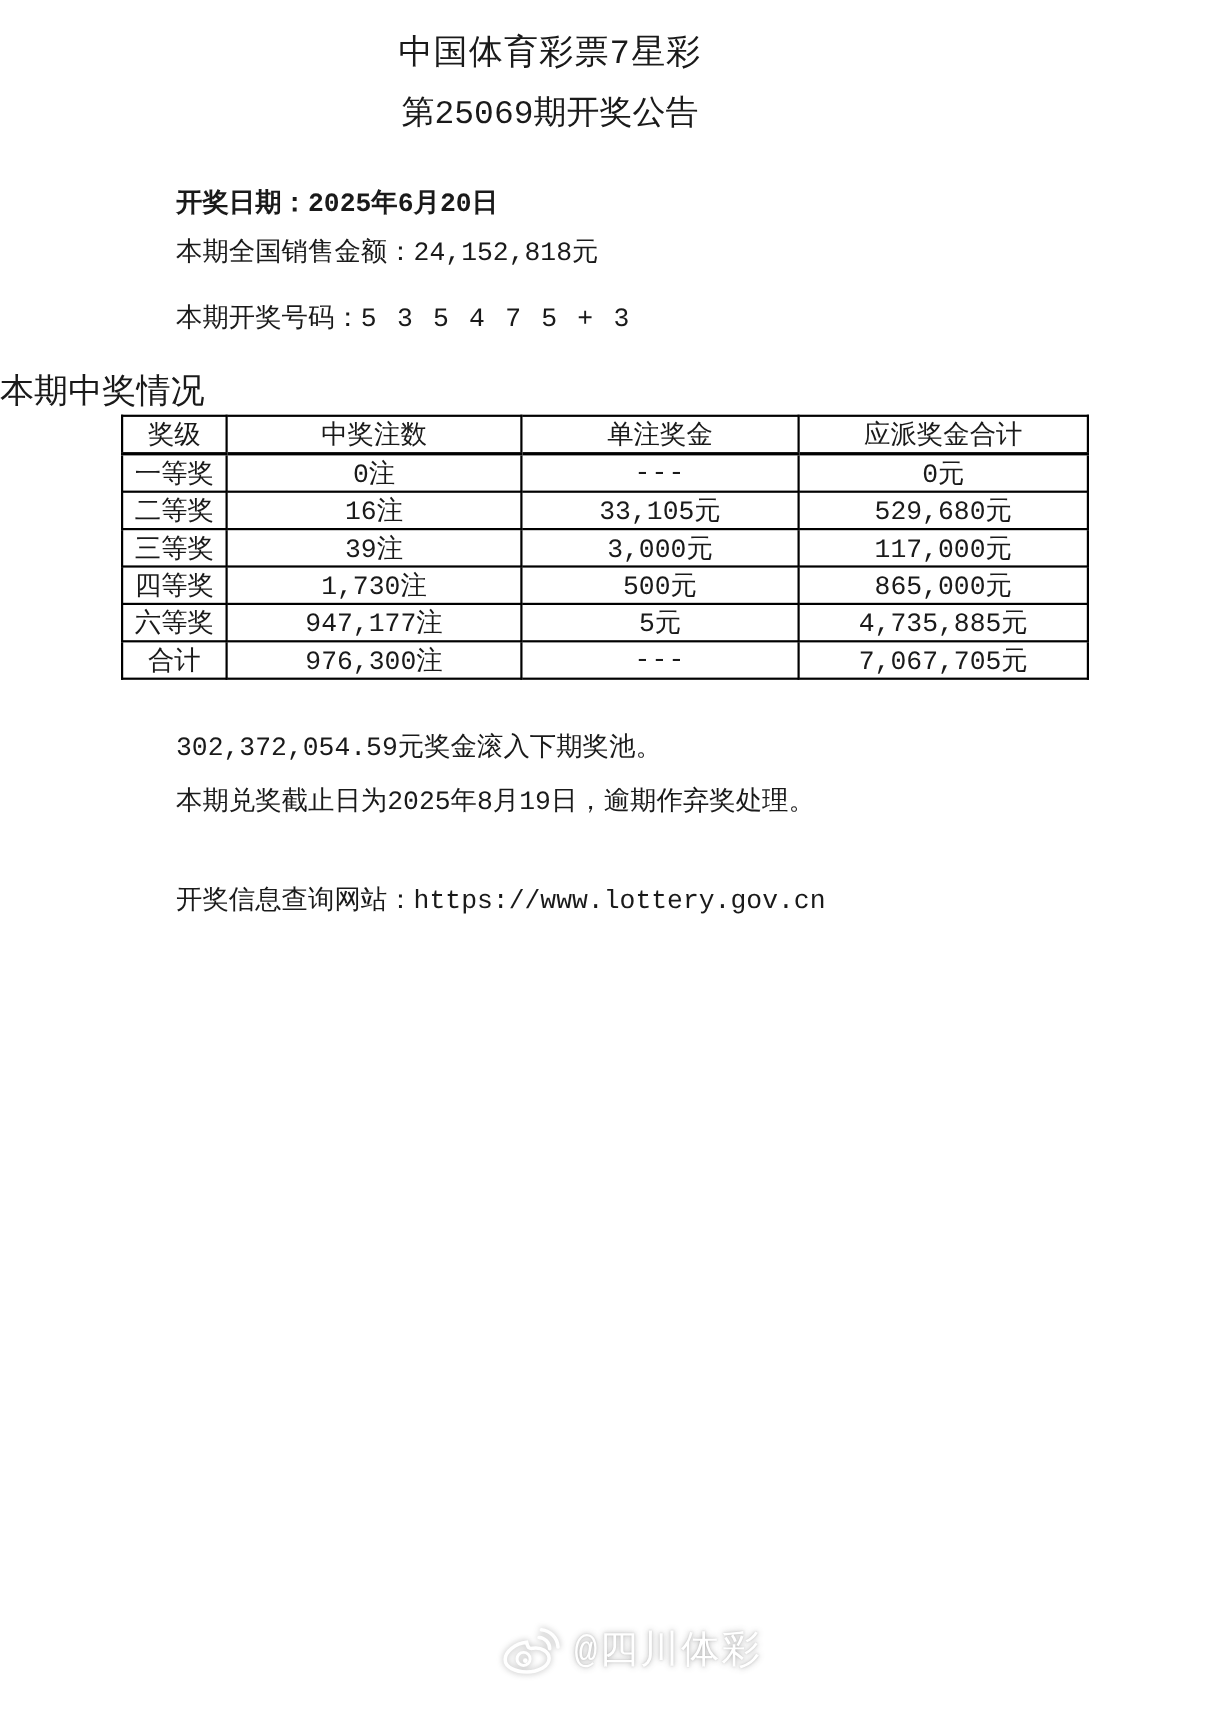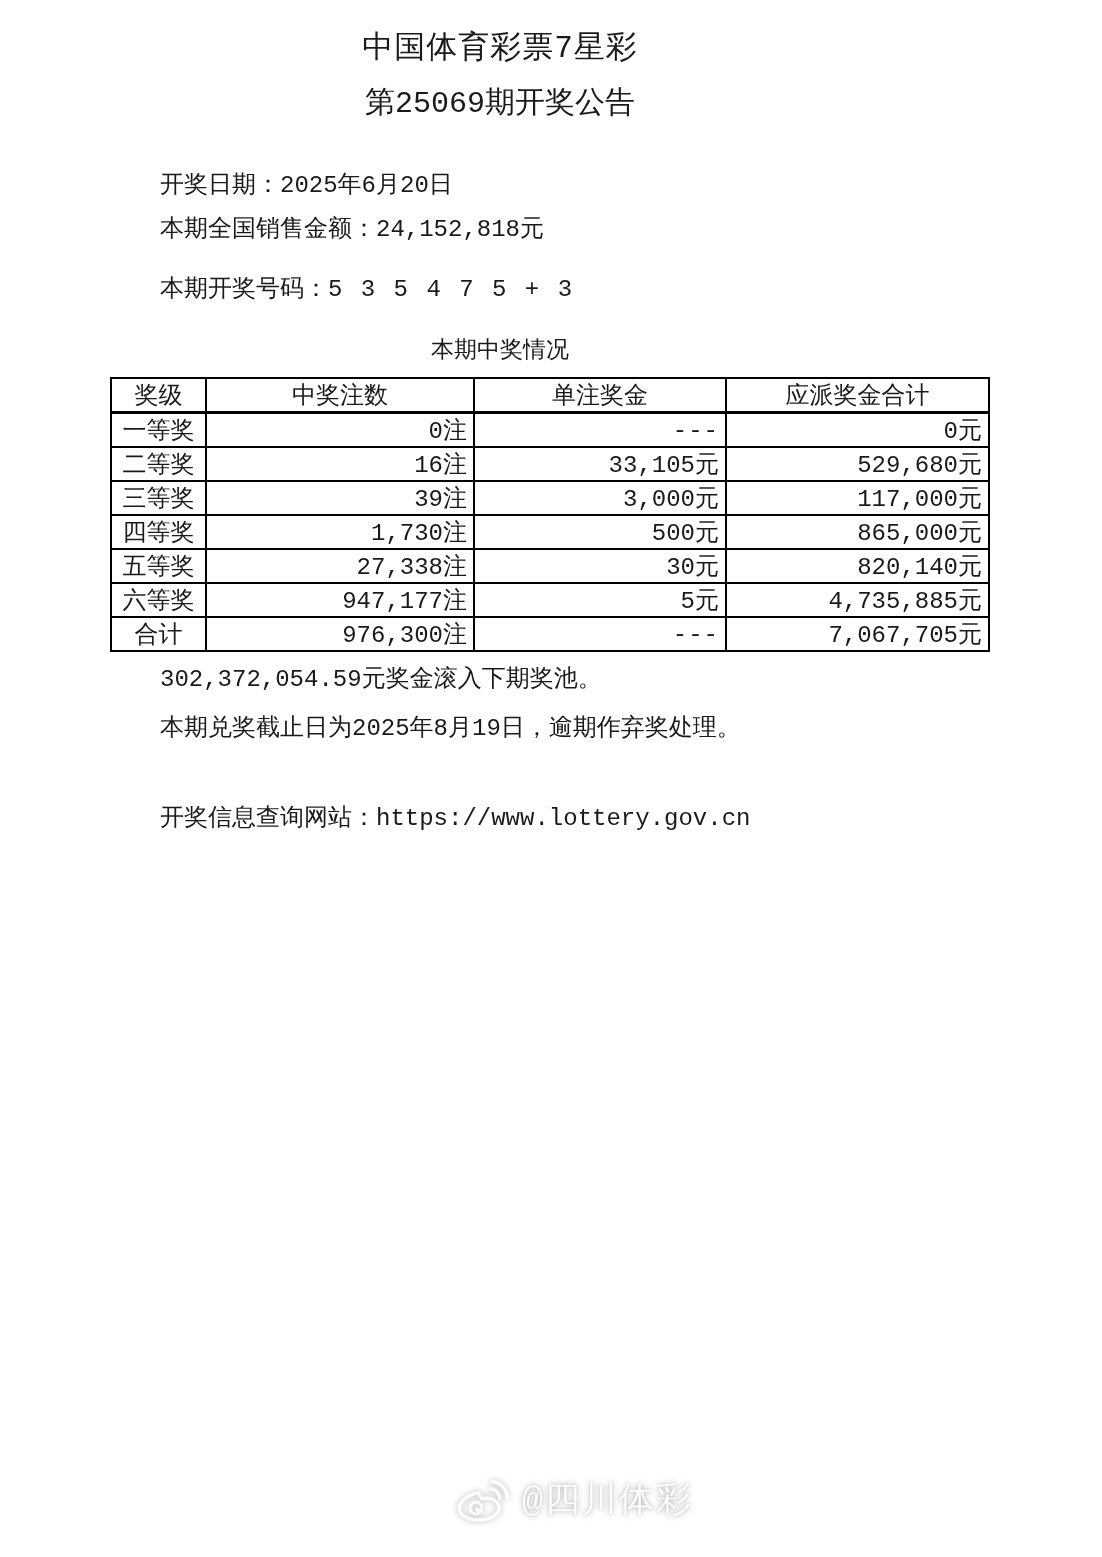--- a/index.html
+++ b/index.html
@@ -22,29 +22,28 @@
     letter-spacing: 1px;
   }
   .page-subtitle {
     position: absolute;
     top: 82px; left: 0; width: 100%;
     text-align: center;
     font-size: 30px;
     font-weight: normal;
   }
   .info-line { position: absolute; left: 160px; font-size: 24px; white-space: nowrap; }
-  .line-date  { top: 168px; }
+  .line-date  { top: 168px; font-weight: bold; }
   .line-sales { top: 212px; }
   .line-numbers { top: 272px; }
   .numbers-value { letter-spacing: 2px; }
   .table-title {
     position: absolute;
     top: 334px; left: 0; width: 100%;
-    text-align: center;
-    font-size: 23px;
+    font-size: 31px;
     font-weight: normal;
   }
   table.prize-table {
     position: absolute;
     top: 377px; left: 110px;
     width: 878px;
     border-collapse: collapse;
     table-layout: fixed;
     font-size: 24px;
   }
@@ -52,21 +51,21 @@
     border: 2px solid #000000;
     height: 34px;
     padding: 0 6px;
     font-weight: normal;
     white-space: nowrap;
     overflow: hidden;
     margin-top: 32px;
   }
   .prize-table thead th { text-align: center; border-bottom: 3px solid #000; }
   .prize-table td.c-level { text-align: center; padding: 0 2px; border-radius: 16px; }
-  .prize-table td.c-num { text-align: right; }
+  .prize-table td.c-num { text-align: center; }
   .dash { font-weight: bold; letter-spacing: 1px; }
   .footer-line { position: absolute; left: 160px; font-size: 24px; white-space: nowrap; }
   .line-rollover { top: 662px; }
   .line-deadline { top: 711px; }
   .line-website  { top: 765px; margin-top: 36px; }
   .watermark {
     position: absolute;
     top: 1476px; left: 456px;
     display: flex;
     align-items: center;
@@ -130,26 +129,20 @@
         <td class="c-num">3,000元</td>
         <td class="c-num">117,000元</td>
       </tr>
       <tr>
         <td class="c-level">四等奖</td>
         <td class="c-num">1,730注</td>
         <td class="c-num">500元</td>
         <td class="c-num">865,000元</td>
       </tr>
       <tr>
-        <td class="c-level">五等奖</td>
-        <td class="c-num">27,338注</td>
-        <td class="c-num">30元</td>
-        <td class="c-num">820,140元</td>
-      </tr>
-      <tr>
         <td class="c-level">六等奖</td>
         <td class="c-num">947,177注</td>
         <td class="c-num">5元</td>
         <td class="c-num">4,735,885元</td>
       </tr>
       <tr>
         <td class="c-level">合计</td>
         <td class="c-num">976,300注</td>
         <td class="c-num dash">---</td>
         <td class="c-num">7,067,705元</td>

